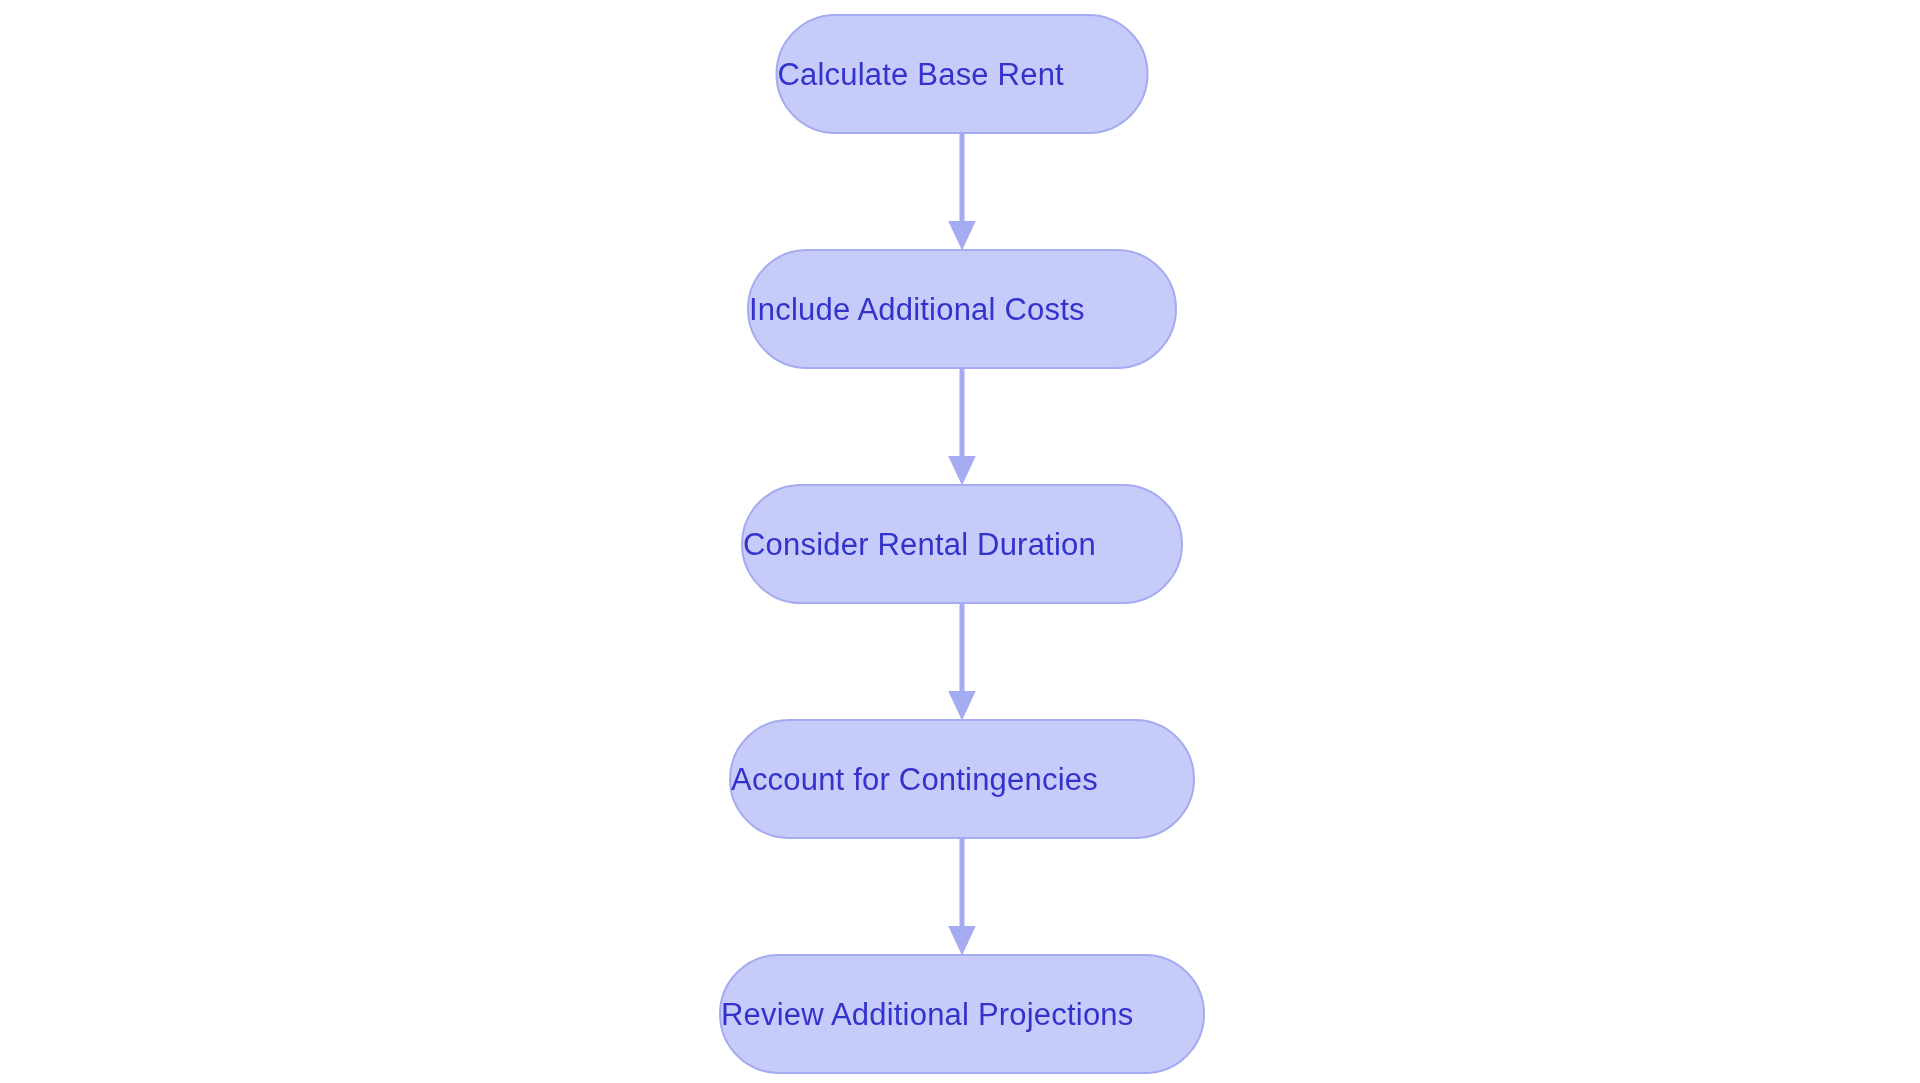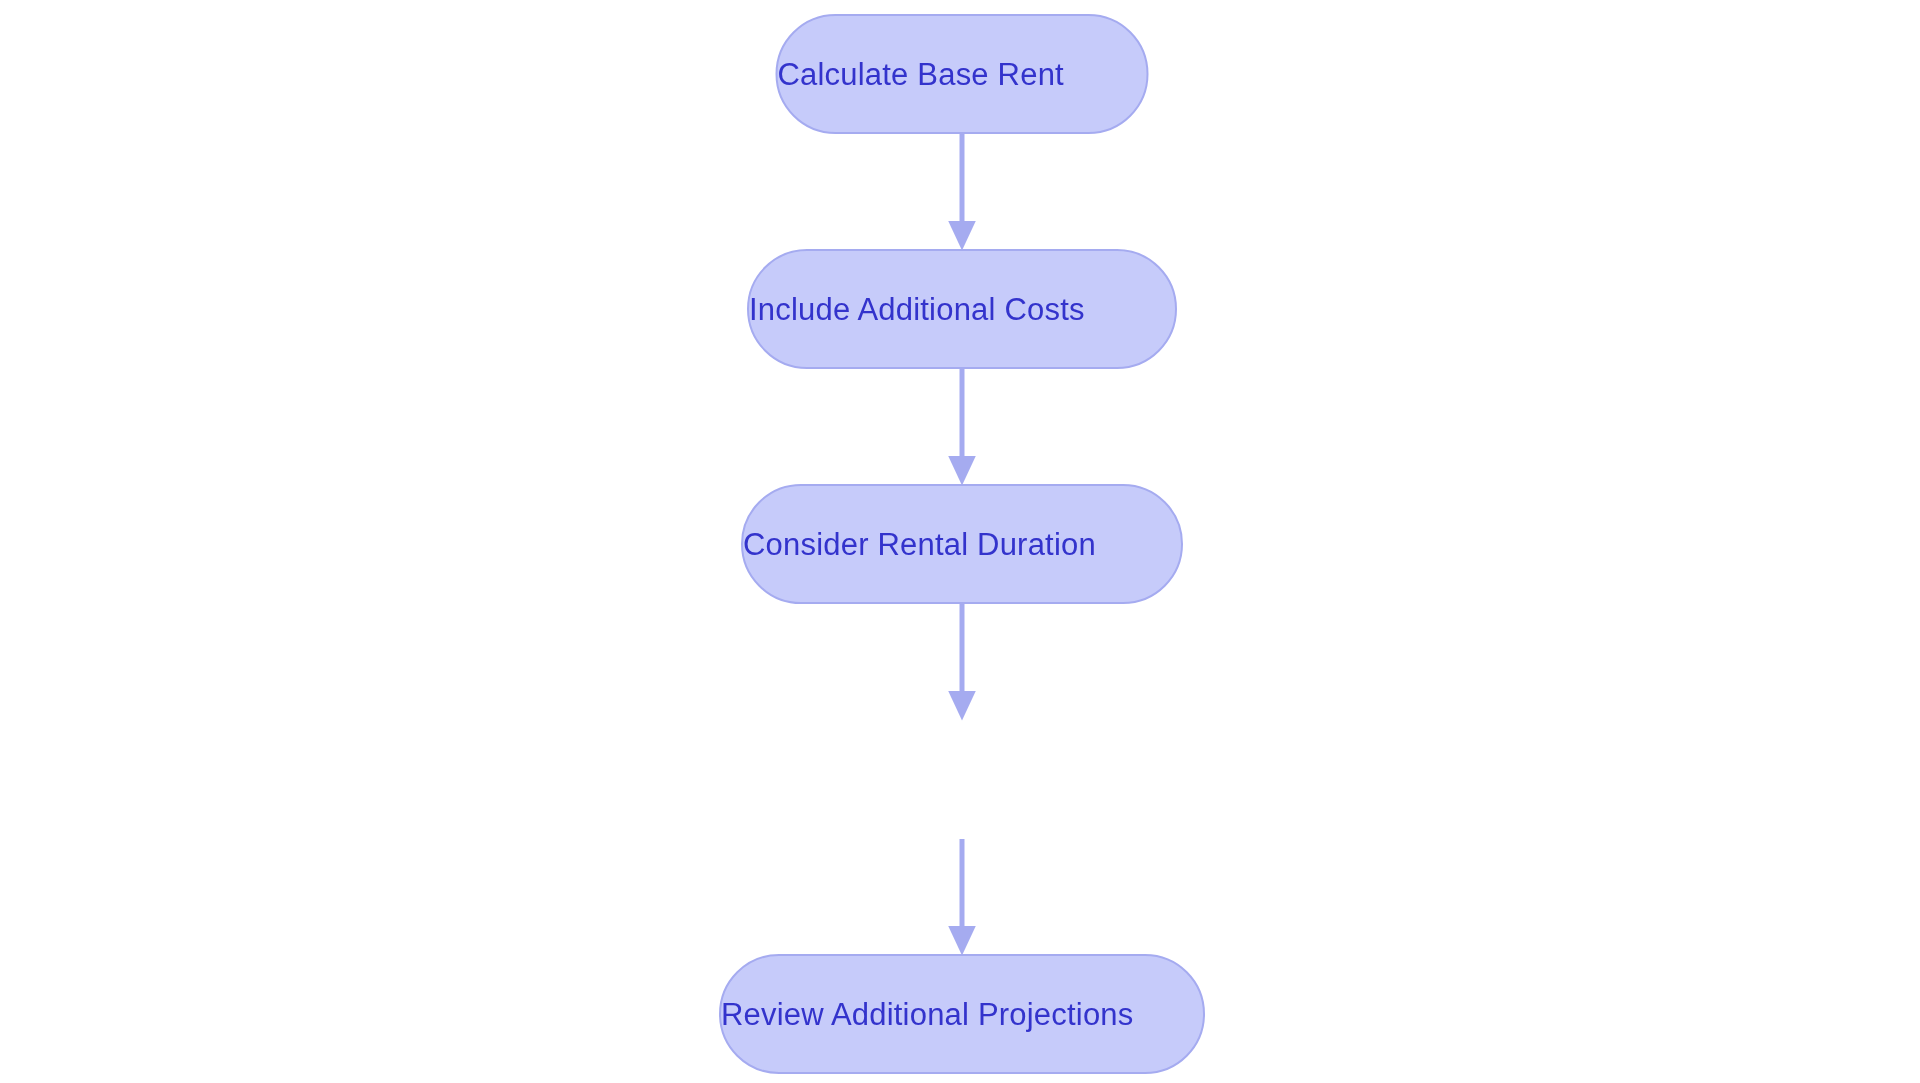--- a/index.html
+++ b/index.html
@@ -76,18 +76,21 @@
   </div>
 
   <div class="node" style="left:962px; top:249px; width:430px;">
     <span class="node-label">Include Additional Costs</span>
   </div>
 
   <div class="node" style="left:962px; top:484px; width:442px;">
     <span class="node-label">Consider Rental Duration</span>
   </div>
 
+  <div class="node" style="left:962px; top:719px; width:466px;">
+    <span class="node-label">Account for Contingencies</span>
+  </div>
 
   <div class="node" style="left:962px; top:954px; width:486px;">
     <span class="node-label">Review Additional Projections</span>
   </div>
 
 </div>
 
 </body></html>

